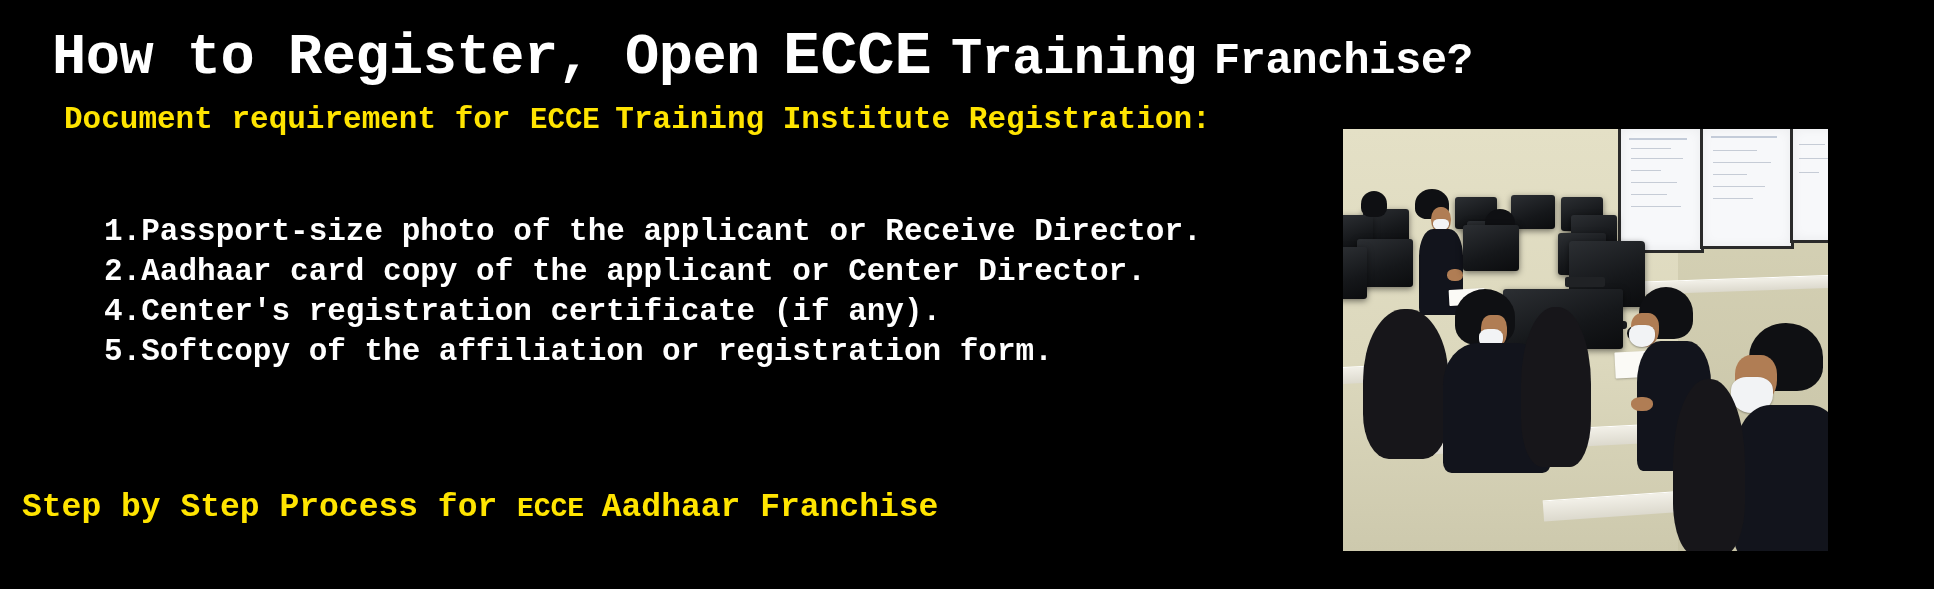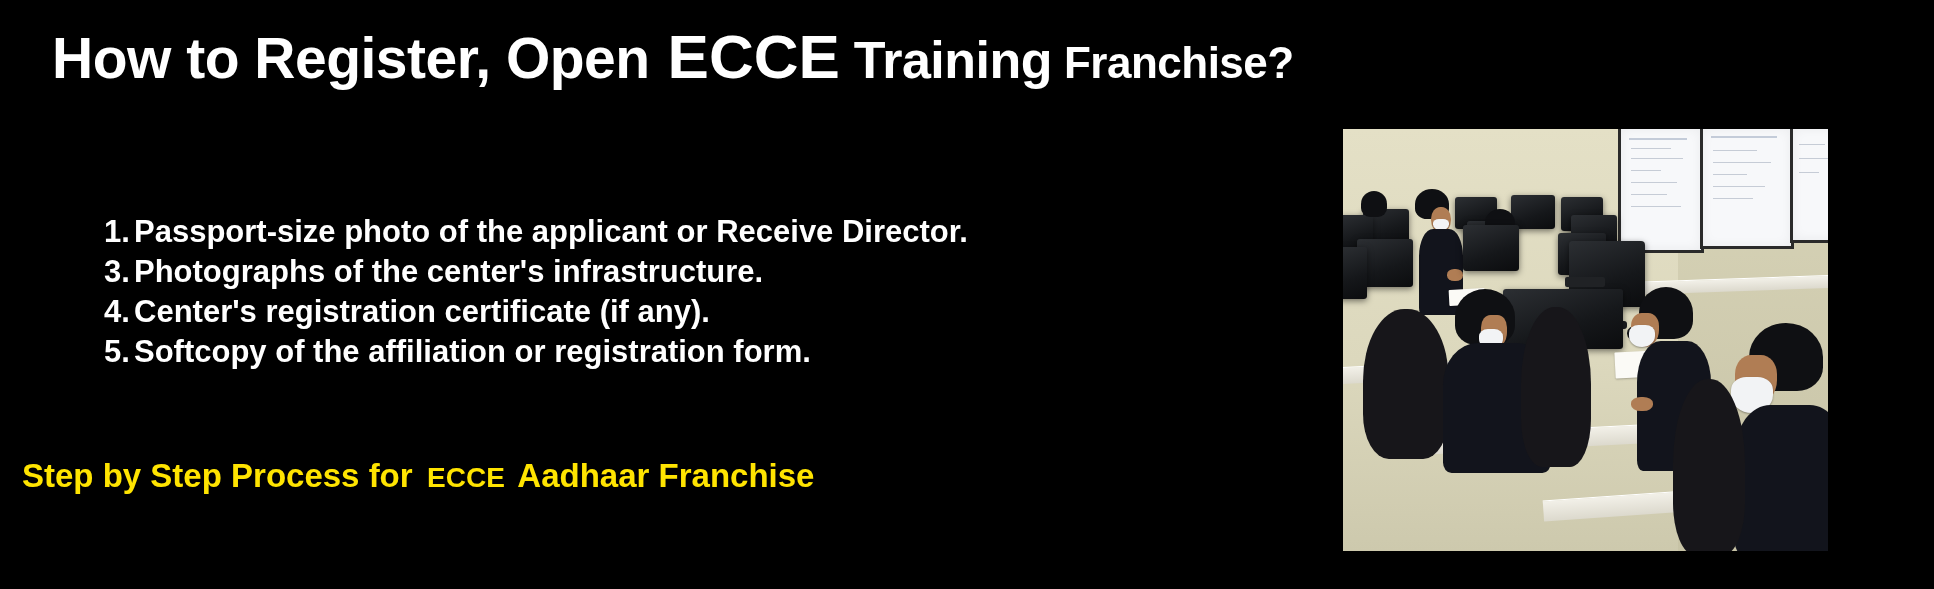--- a/index.html
+++ b/index.html
@@ -1,21 +1,21 @@
 <!DOCTYPE html>
 <html><head>
 <meta charset="utf-8">
 <style>
   html,body{margin:0;padding:0;background:#000;}
   body{
     width:1934px;height:589px;overflow:hidden;position:relative;
     font-family:"Liberation Sans", sans-serif;
     background:#000;color:#fff;
   }
-  .banner{position:absolute;inset:0;background:#000;}
+  .banner{position:absolute;inset:0;background:#000;font-family:Liberation Mono, monospace;}
 
   
   .title{
     position:absolute;left:52px;top:26px;
     white-space:nowrap;
     font-weight:bold;color:#ffffff;
     letter-spacing:-0.5px;
     line-height:1;
   }
   .title span{display:inline-block;vertical-align:baseline;}
@@ -43,21 +43,21 @@
     color:#ffffff;font-weight:bold;font-size:31px;
     line-height:40px;white-space:nowrap;
   }
   .doclist li .num{display:inline-block;min-width:30px;}
 
   
   .stepline{
     position:absolute;left:22px;top:459px;
     white-space:nowrap;color:#FFE400;font-weight:bold;line-height:1;
   }
-  .stepline span{display:inline-block;}
+  .stepline span{display:inline-block;margin-top:32px;}
   .st-a{font-size:33px;}
   .st-ecce{font-size:28px;padding:0 8px 0 10px;}
   .st-b{font-size:33px;}
 
   
   .steps-para{
     position:absolute;left:64px;top:507px;width:800px;
     color:#ffffff;font-weight:bold;font-size:14.5px;line-height:19px;
   }
 
@@ -98,24 +98,29 @@
 
 <div class="banner">
 
   <div class="title">
     <span class="t-main">How to Register, Open</span>
     <span class="t-ecce">ECCE</span>
     <span class="t-training">Training</span>
     <span class="t-franchise">Franchise?</span>
   </div>
 
+  <div class="subtitle">
+    <span class="s-a">Document requirement for</span>
+    <span class="s-ecce">ECCE</span>
+    <span class="s-b">Training Institute Registration:</span>
+  </div>
 
   <ul class="doclist">
     <li><span class="num">1.</span><span>Passport-size photo of the applicant or Receive Director.</span></li>
-    <li><span class="num">3.</span><span>Photographs of the center's infrastructure.</span></li>
+    <li><span class="num">2.</span><span>Aadhaar card copy of the applicant or Center Director.</span></li>
     <li><span class="num">4.</span><span>Center's registration certificate (if any).</span></li>
     <li><span class="num">5.</span><span>Softcopy of the affiliation or registration form.</span></li>
   </ul>
 
   <div class="stepline">
     <span class="st-a">Step by Step Process for</span>
     <span class="st-ecce">ECCE</span>
     <span class="st-b">Aadhaar Franchise</span>
   </div>
 

